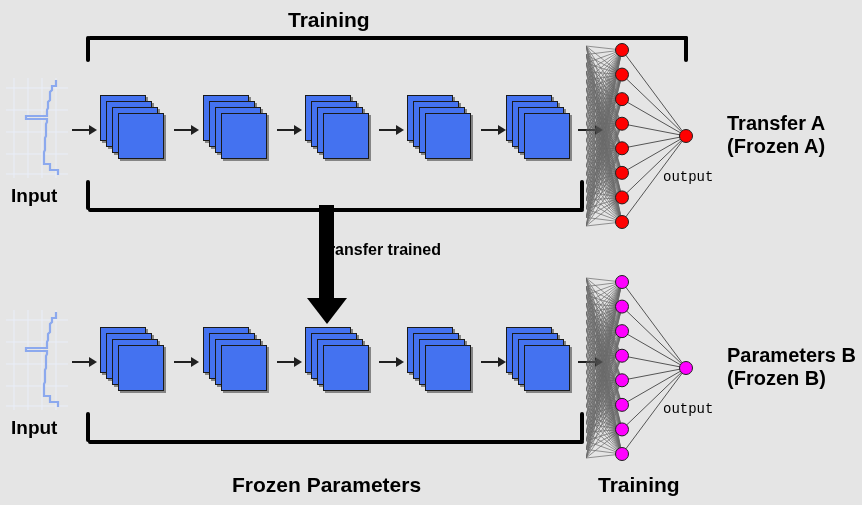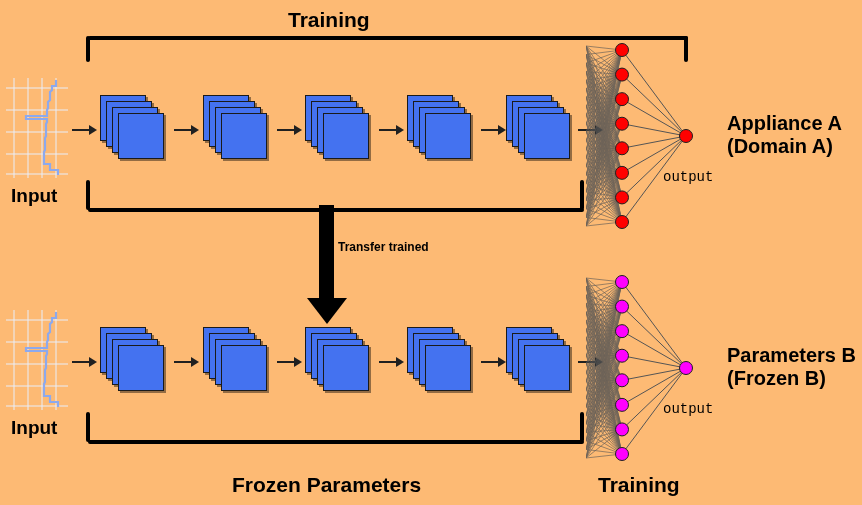--- a/index.html
+++ b/index.html
@@ -8,41 +8,41 @@
     padding: 0;
     background: #ffffff;
   }
   body {
     font-family: "Liberation Sans", sans-serif;
   }
   #stage {
     position: relative;
     width: 862px;
     height: 505px;
-    background: #fdba74;
+    background: #e5e5e5;
     overflow: hidden;
   }
   .lbl {
     position: absolute;
     font-family: "Liberation Sans", sans-serif;
     font-weight: bold;
     color: #000000;
     white-space: nowrap;
     line-height: 1.15;
   }
   .lbl-reg {
     position: absolute;
     font-family: Liberation Mono, monospace;
     font-weight: normal;
     color: #000000;
     white-space: nowrap;
   }
   
   #label-training-top   { left: 288px; top: 8px;   font-size: 21px; }
-  #label-transfer       { left: 338px; top: 241px; font-size: 12px; }
+  #label-transfer       { left: 320px; top: 241px; font-size: 16px; }
   #label-frozen         { left: 232px; top: 473px; font-size: 21px; text-align: right; }
   #label-training-bot   { left: 598px; top: 473px; font-size: 21px; }
   #label-input-a        { left: 11px;  top: 185px; font-size: 19px; }
   #label-input-b        { left: 11px;  top: 417px; font-size: 19px; }
   #label-appliance-a    { left: 727px; top: 112px; font-size: 20px; }
   #label-appliance-b    { left: 727px; top: 344px; font-size: 20px; }
   #label-output-a       { left: 663px; top: 169px; font-size: 14px; }
   #label-output-b       { left: 663px; top: 401px; font-size: 14px; }
 
   
@@ -424,22 +424,22 @@
         <circle cx="36" cy="134.85714285714286" r="6.5" fill="#FF0000" stroke="#202020" stroke-width="1"></circle>
         <circle cx="36" cy="159.42857142857144" r="6.5" fill="#FF0000" stroke="#202020" stroke-width="1"></circle>
         <circle cx="36" cy="184" r="6.5" fill="#FF0000" stroke="#202020" stroke-width="1"></circle>
         <circle cx="100" cy="98" r="6.5" fill="#FF0000" stroke="#202020" stroke-width="1"></circle>
       </svg>
   </div>
 
   <div class="lbl-reg" id="label-output-a">output</div>
 
   <div class="lbl" id="label-appliance-a">
-    <div>Appliance A</div>
-    <div>(Domain A)</div>
+    <div>Transfer A</div>
+    <div>(Frozen A)</div>
   </div>
 
   <div id="transfer-arrow">
     <div class="tshaft"></div>
     <div class="thead"></div>
   </div>
 
   <div class="lbl" id="label-transfer">
     <div>Transfer trained</div>
   </div>

